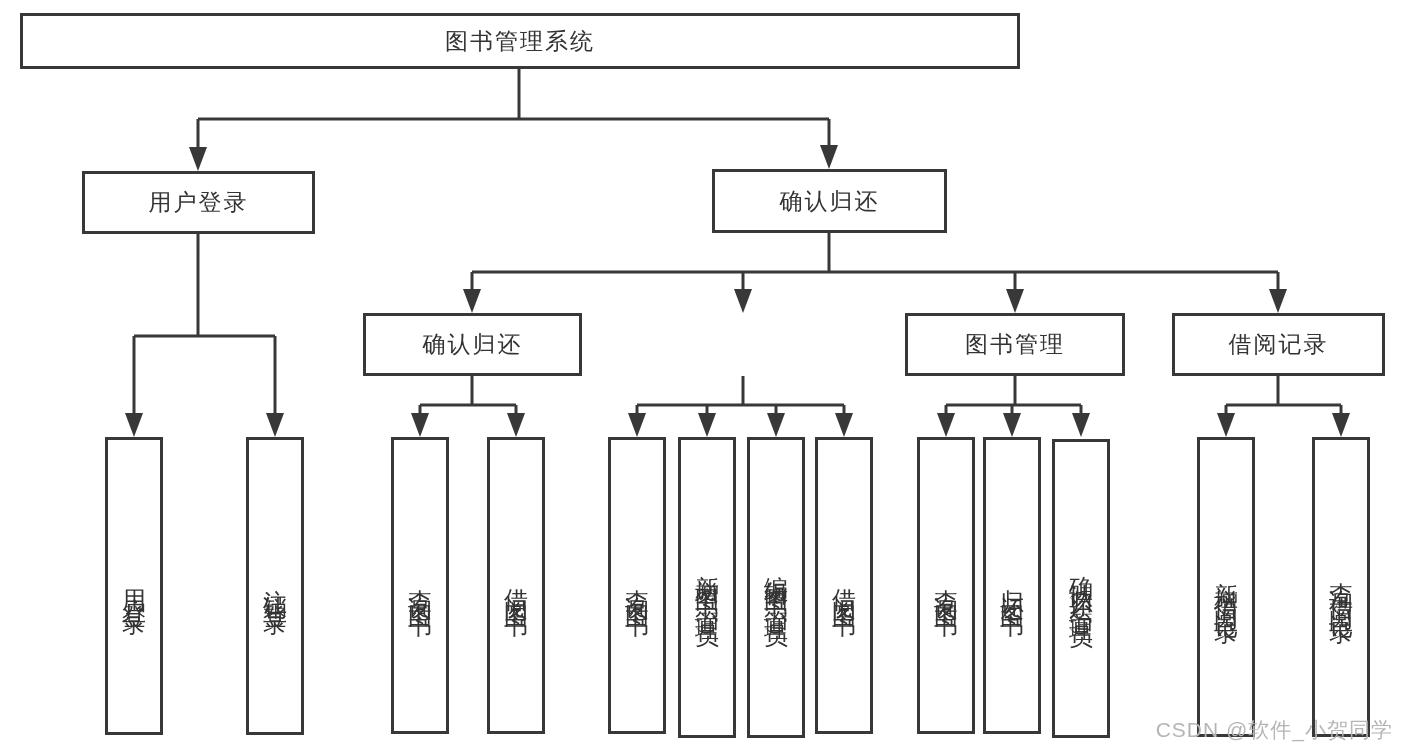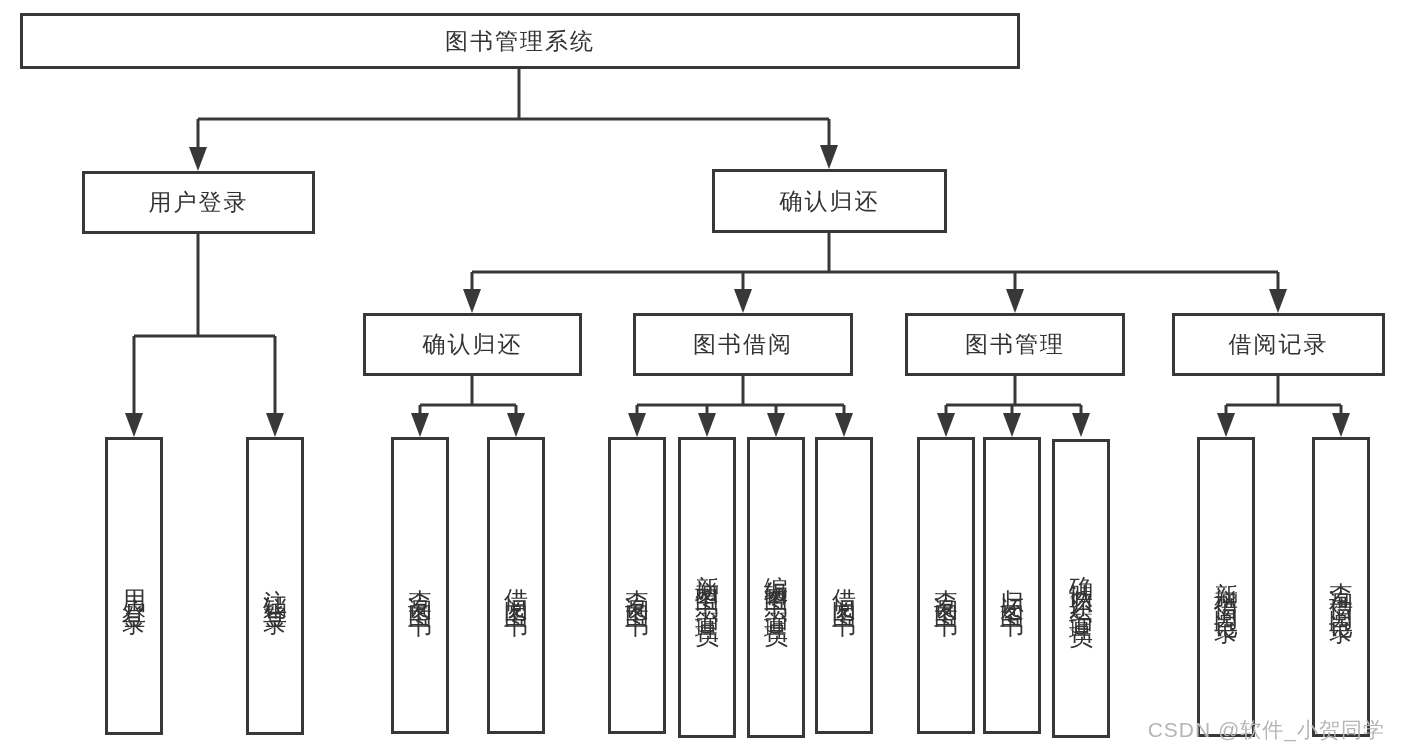--- a/index.html
+++ b/index.html
@@ -47,21 +47,21 @@
     font-size: 24px;
     letter-spacing: 8px;
     line-height: 1;
     white-space: nowrap;
   }
   .vbox .vlbl.long {
     letter-spacing: 7px;
   }
   #watermark {
     position: absolute;
-    right: 20px;
+    right: 12px;
     bottom: 3px;
     font-size: 21px;
     color: #b5b5b5;
     letter-spacing: 1px;
     white-space: nowrap;
     z-index: 5;
   }
 </style>
 </head>
 <body>
@@ -142,23 +142,20 @@
   <div class="hbox" style="left:82px; top:171px; width:233px; height:63px;">
     <span class="lbl">用户登录</span>
   </div>
   <div class="hbox" style="left:712px; top:169px; width:235px; height:64px;">
     <span class="lbl">确认归还</span>
   </div>
 
   <div class="hbox" style="left:363px; top:313px; width:219px; height:63px;">
     <span class="lbl">确认归还</span>
   </div>
-  <div class="hbox" style="left:633px; top:313px; width:220px; height:63px;">
-    <span class="lbl">图书借阅</span>
-  </div>
   <div class="hbox" style="left:905px; top:313px; width:220px; height:63px;">
     <span class="lbl">图书管理</span>
   </div>
   <div class="hbox" style="left:1172px; top:313px; width:213px; height:63px;">
     <span class="lbl">借阅记录</span>
   </div>
 
   <div class="vbox" style="left:105px; top:437px; width:58px; height:298px;">
     <span class="vlbl">用户登录</span>
   </div>

